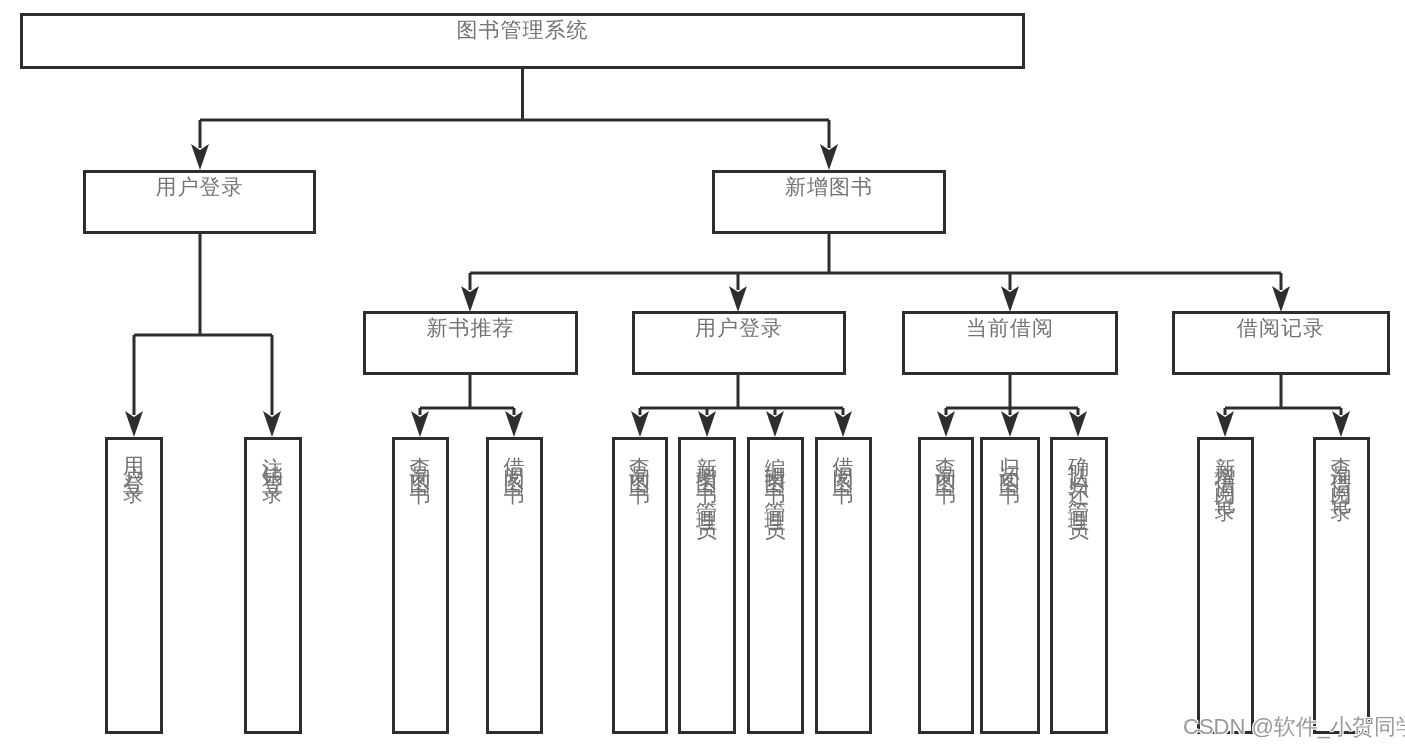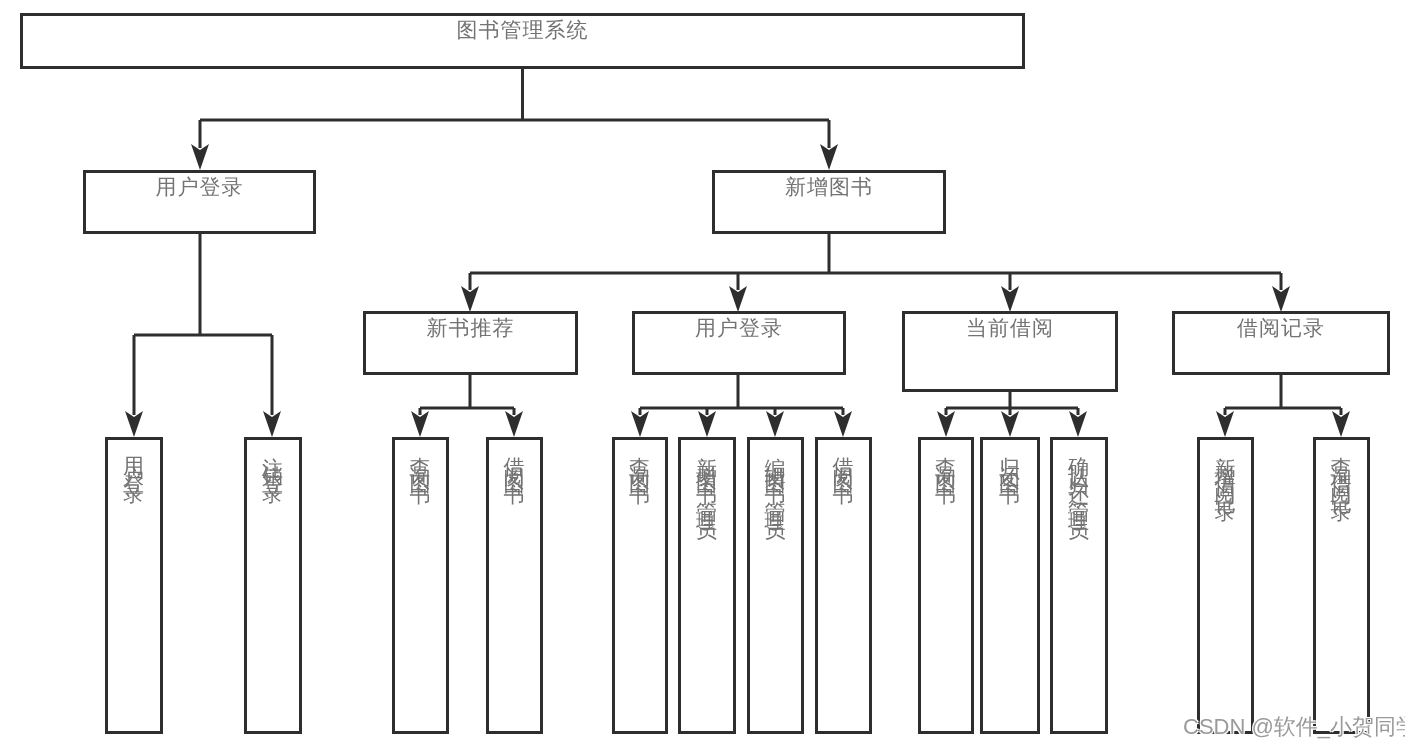--- a/index.html
+++ b/index.html
@@ -112,21 +112,21 @@
   <div class="node hlabel" style="left:712px; top:170px; width:234px; height:64px;">
     <span>新增图书</span>
   </div>
 
   <div class="node hlabel" style="left:363px; top:311px; width:215px; height:64px;">
     <span>新书推荐</span>
   </div>
   <div class="node hlabel" style="left:632px; top:311px; width:214px; height:64px;">
     <span>用户登录</span>
   </div>
-  <div class="node hlabel" style="left:902px; top:311px; width:216px; height:81px;">
+  <div class="node hlabel" style="left:902px; top:311px; width:216px; height:64px;">
     <span>当前借阅</span>
   </div>
   <div class="node hlabel" style="left:1172px; top:311px; width:218px; height:64px;">
     <span>借阅记录</span>
   </div>
 
   <div class="node leaf" style="left:105px; top:437px; width:58px; height:297px;">
     <span>用户登录</span>
   </div>
   <div class="node leaf" style="left:244px; top:437px; width:58px; height:297px;">

